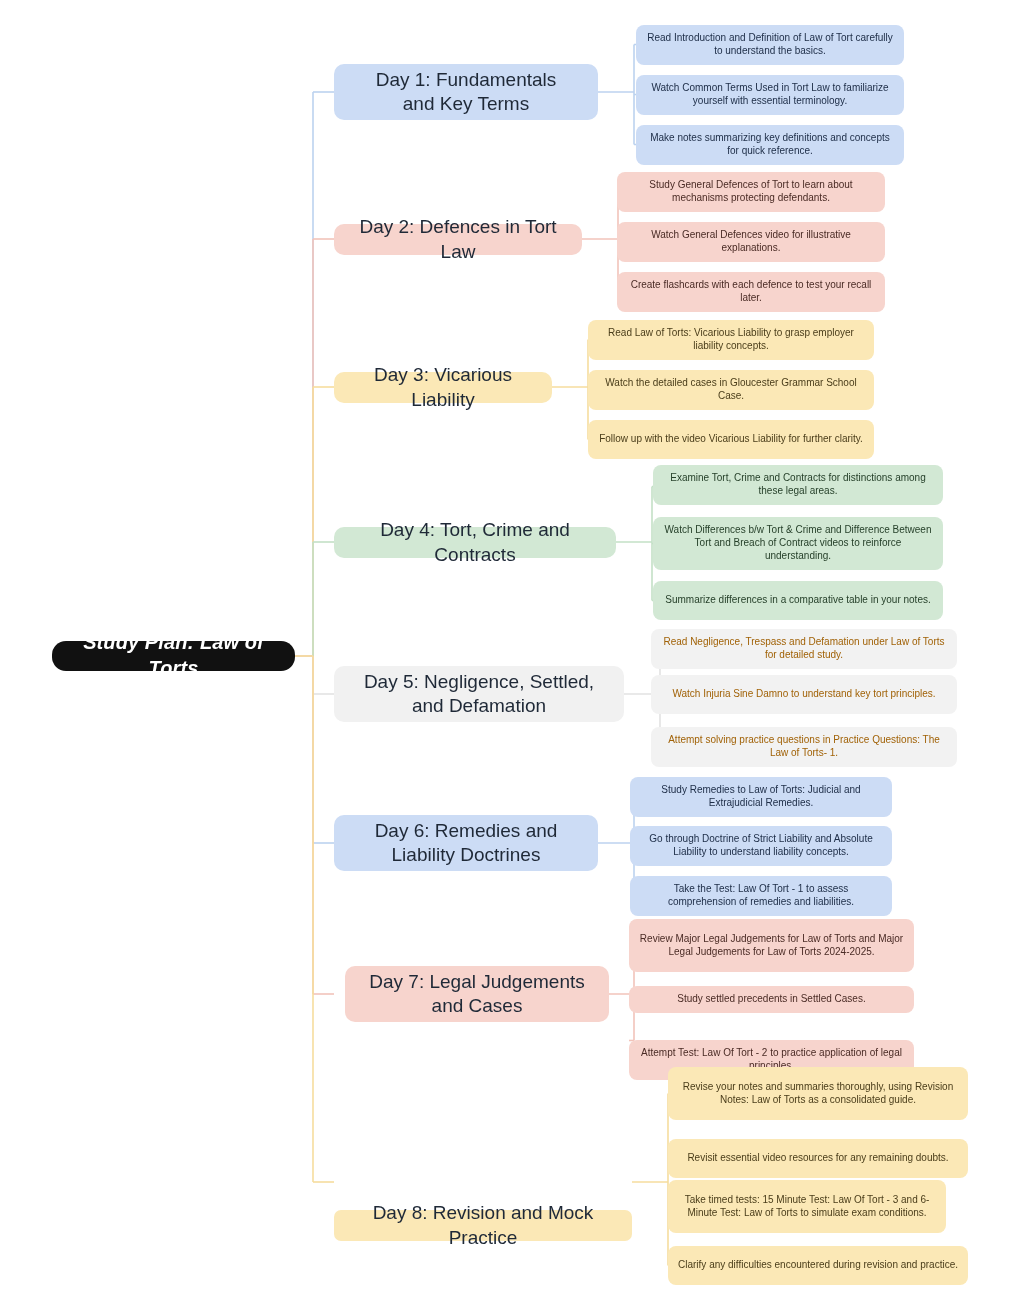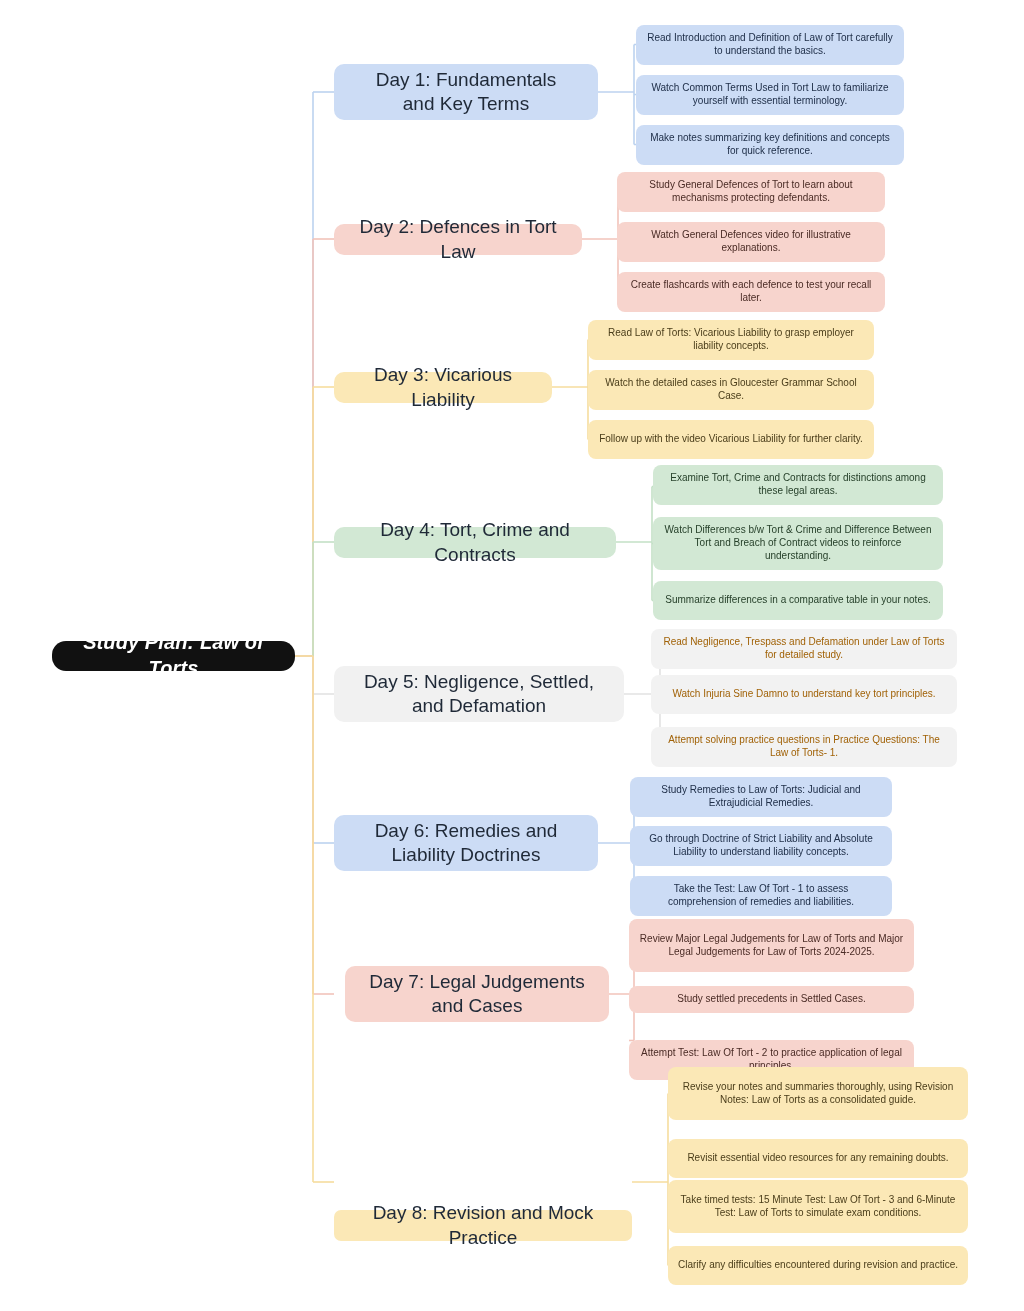--- a/index.html
+++ b/index.html
@@ -233,21 +233,21 @@
       </div>
       <div class="node branch c-yellow" style="left: 334px; top: 1210px; width: 298px; height: 31px; border-radius: 7px;">
         <span>Day 8: Revision and Mock Practice</span>
       </div>
       <div class="node leaf c-yellow" style="left: 668px; top: 1067px; width: 300px; min-height: 53px;">
         <span>Revise your notes and summaries thoroughly, using Revision Notes: Law of Torts as a consolidated guide.</span>
       </div>
       <div class="node leaf c-yellow" style="left: 668px; top: 1139px; width: 300px; min-height: 39px;">
         <span>Revisit essential video resources for any remaining doubts.</span>
       </div>
-      <div class="node leaf c-yellow" style="left: 668px; top: 1180px; width: 300px; min-height: 53px;">
+      <div class="node leaf c-yellow" style="left: 668px; top: 1180px; width: 278px; min-height: 53px;">
         <span>Take timed tests: 15 Minute Test: Law Of Tort - 3 and 6-Minute Test: Law of Torts to simulate exam conditions.</span>
       </div>
       <div class="node leaf c-yellow" style="left: 668px; top: 1246px; width: 300px; min-height: 39px;">
         <span>Clarify any difficulties encountered during revision and practice.</span>
       </div>
     </div>
 
 </div>
 
 </body></html>

